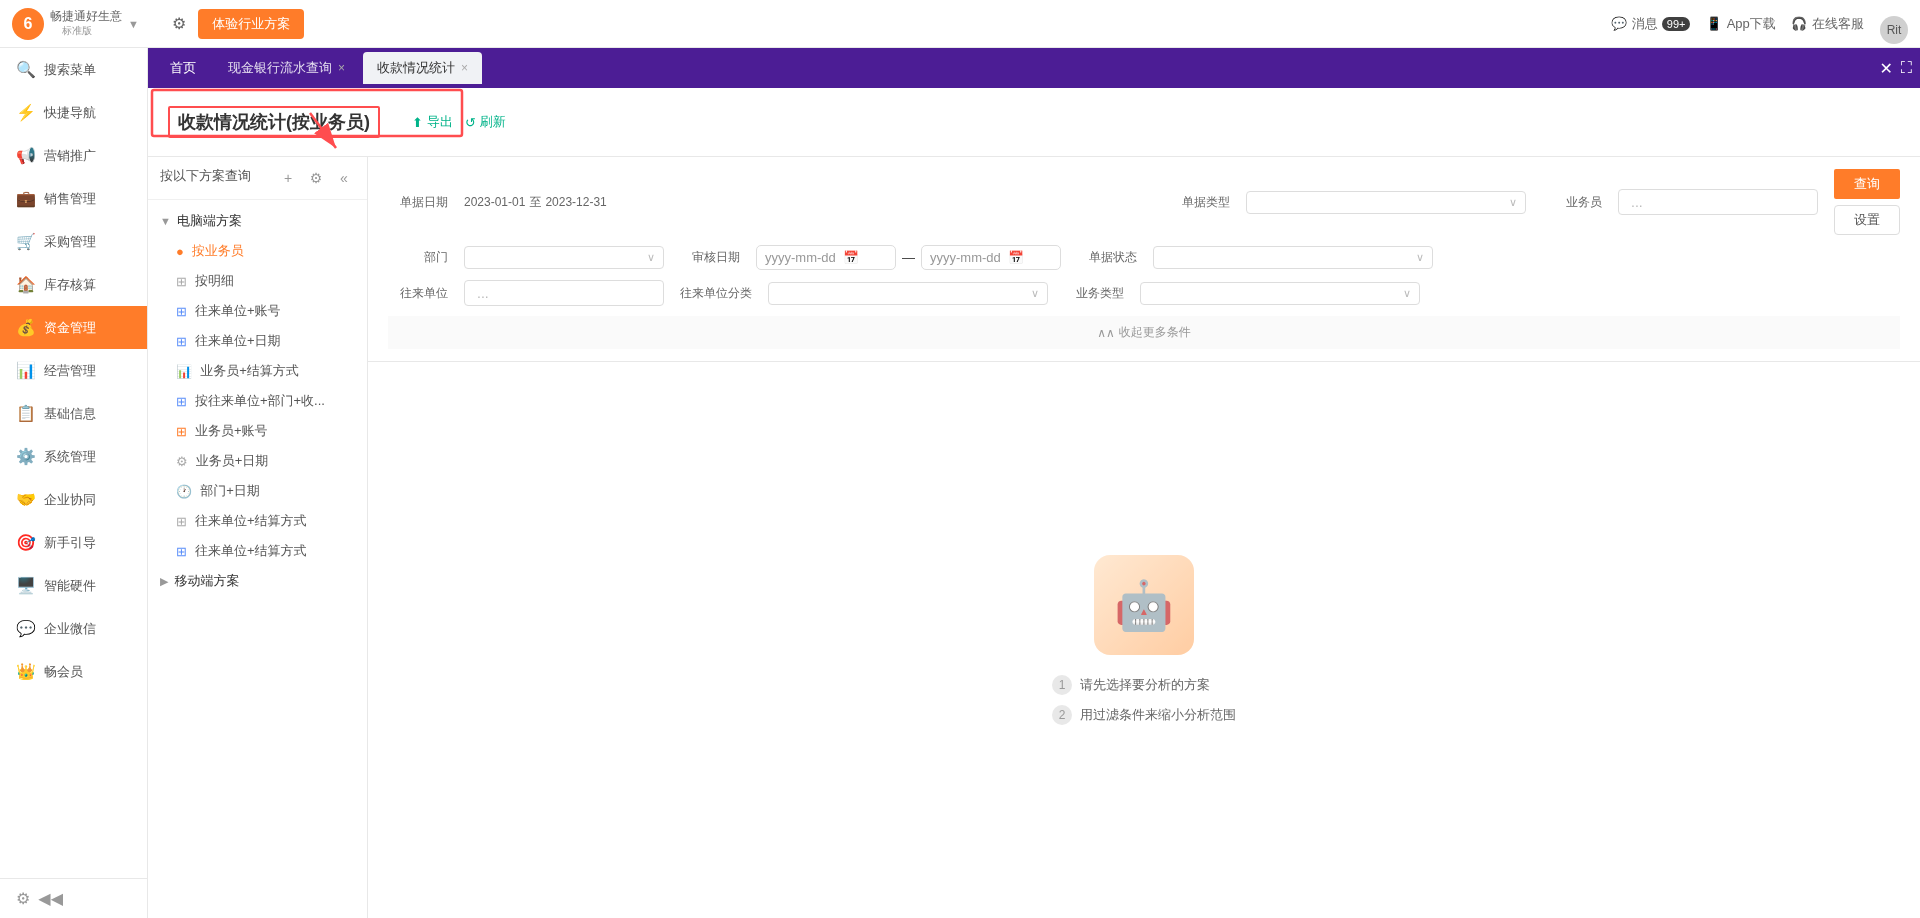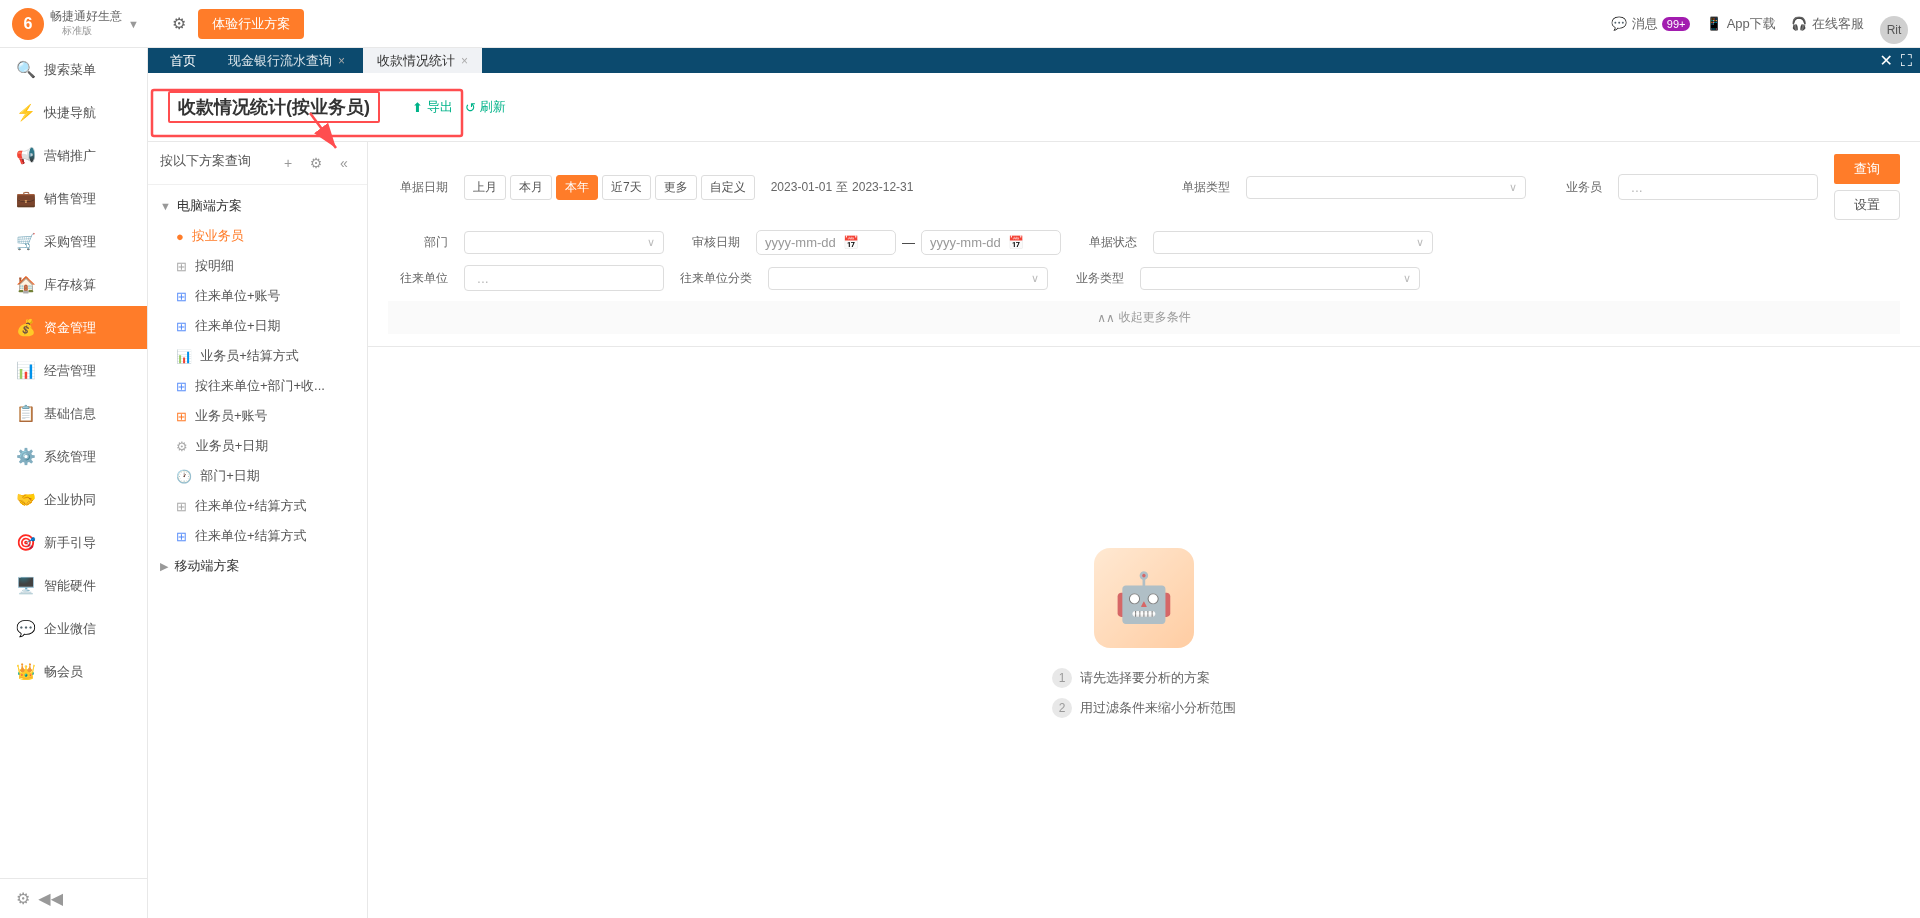--- a/index.html
+++ b/index.html
@@ -34,21 +34,21 @@
     .logo-badge { font-size: 10px; color: #999; margin-left: 12px; }
     .top-right {
       display: flex; align-items: center; gap: 16px;
       margin-left: auto;
     }
     .top-right-item {
       display: flex; align-items: center; gap: 4px;
       font-size: 13px; color: #666; cursor: pointer;
     }
     .badge-red {
-      background: #a21caf;
+      background: #404040;
       color: white;
       border-radius: 8px;
       padding: 1px 5px;
       font-size: 11px;
     }
     .btn-trial {
       background: #ff7c29;
       color: white;
       border: none;
       border-radius: 4px;
@@ -101,22 +101,22 @@
       border-top: 1px solid #e8e8e8;
       display: flex;
       align-items: center;
       gap: 8px;
       padding: 10px 16px;
     }
     .sidebar-bottom-icon { font-size: 16px; color: #999; cursor: pointer; }
 
     
     .tab-bar {
-      background: #0c4a6e;
-      height: 25px;
+      background: #4c1d95;
+      height: 40px;
       display: flex;
       align-items: center;
       padding: 0 8px;
       gap: 4px;
     }
     .tab-item {
       padding: 0 14px;
       height: 32px;
       display: flex; align-items: center; gap: 6px;
       cursor: pointer;
@@ -547,28 +547,20 @@
           </div>
         </div>
       </div>
 
       <div class="right-panel">
 
         <div class="filter-area">
 
           <div class="filter-row">
             <span class="filter-label">单据日期</span>
-            <div class="filter-date-group">
-              <button class="date-btn">上月</button>
-              <button class="date-btn">本月</button>
-              <button class="date-btn active">本年</button>
-              <button class="date-btn">近7天</button>
-              <button class="date-btn">更多</button>
-              <button class="date-btn">自定义</button>
-            </div>
             <div class="date-range">
               <span>2023-01-01</span>
               <span>至</span>
               <span>2023-12-31</span>
             </div>
 
             <div style="flex:1; display:flex; align-items:center; gap:16px; justify-content:flex-end;">
               <span class="filter-label">单据类型</span>
               <div class="filter-select" style="flex:1; max-width:280px;">
                 <span></span>

